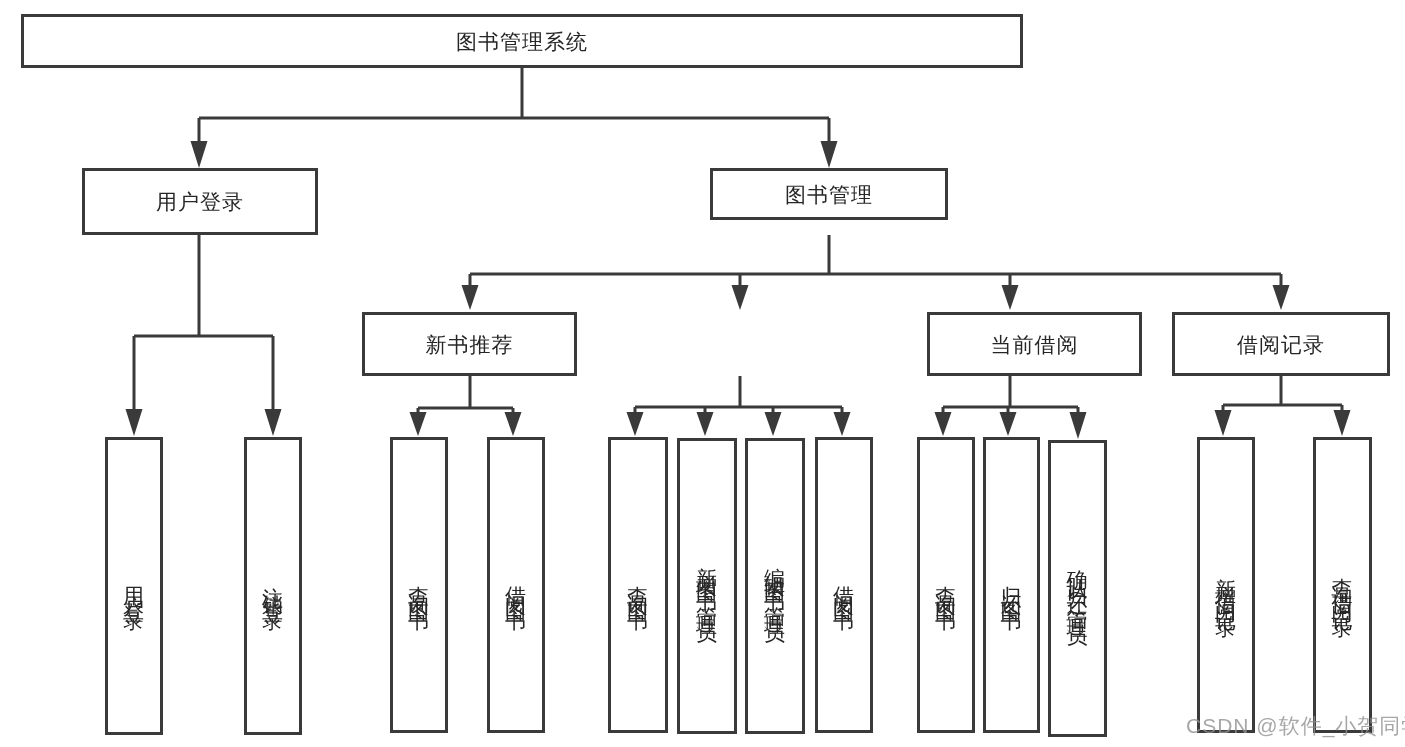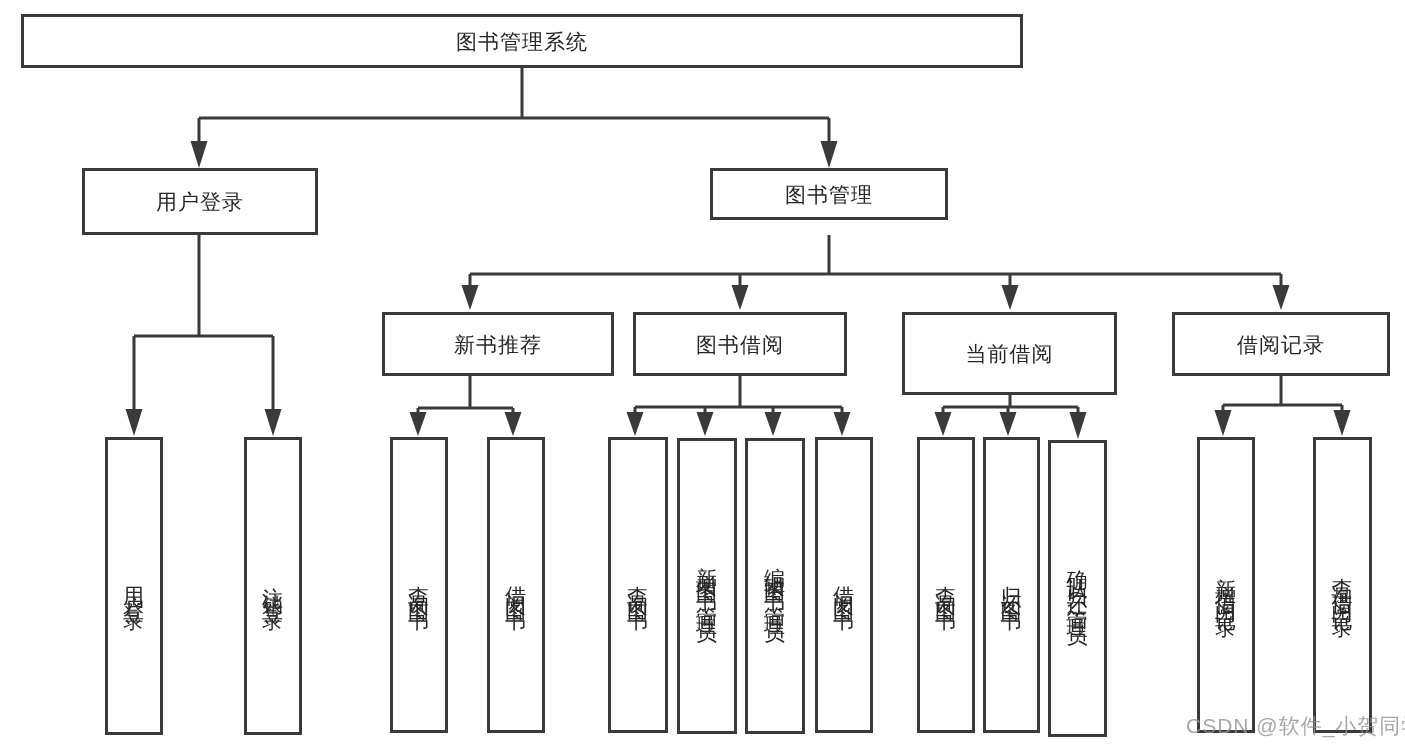--- a/index.html
+++ b/index.html
@@ -73,23 +73,22 @@
       M1069.5 412 L1086.5 412 L1078 439 Z
       M1214.5 410 L1231.5 410 L1223 436 Z
       M1333.5 410 L1350.5 410 L1342 436 Z"></path>
   </svg>
 
   <div class="node" style="left:21px;top:14px;width:1002px;height:54px">图书管理系统</div>
 
   <div class="node" style="left:82px;top:168px;width:236px;height:67px">用户登录</div>
   <div class="node" style="left:710px;top:168px;width:238px;height:52px">图书管理</div>
 
-  <div class="node" style="left:382px;top:312px;width:232px;height:64px">新书推荐</div>
-  <div class="node" style="left:633px;top:312px;width:214px;height:64px">图书借阅</div>
-  <div class="node" style="left:902px;top:312px;width:215px;height:83px">当前借阅</div>
+  <div class="node" style="left:362px;top:312px;width:215px;height:64px">新书推荐</div>
+  <div class="node" style="left:927px;top:312px;width:215px;height:64px">当前借阅</div>
   <div class="node" style="left:1172px;top:312px;width:218px;height:64px">借阅记录</div>
 
   <div class="node vert" style="left:105px;top:437px;width:58px;height:298px">用户登录</div>
   <div class="node vert" style="left:244px;top:437px;width:58px;height:298px">注销登录</div>
 
   <div class="node vert" style="left:390px;top:437px;width:58px;height:296px">查询图书</div>
   <div class="node vert" style="left:487px;top:437px;width:58px;height:296px">借阅图书</div>
 
   <div class="node vert" style="left:608px;top:437px;width:60px;height:296px">查询图书</div>
   <div class="node vert" style="left:677px;top:438px;width:60px;height:296px">新增图书（管理员）</div>

